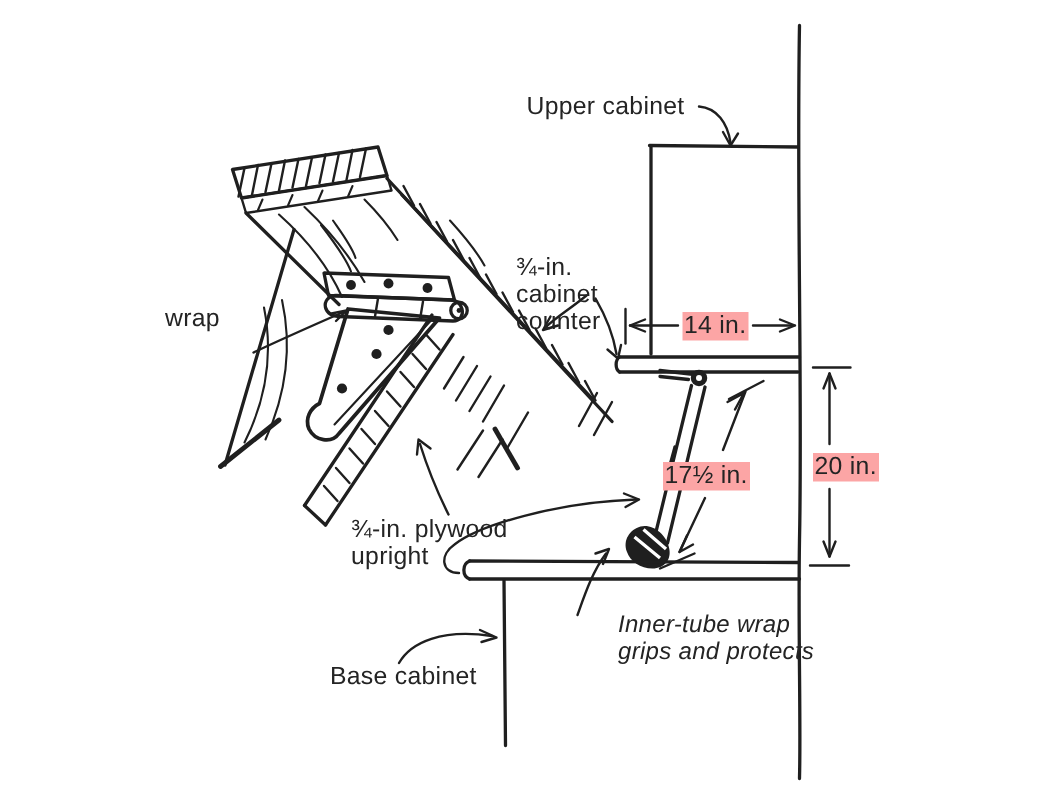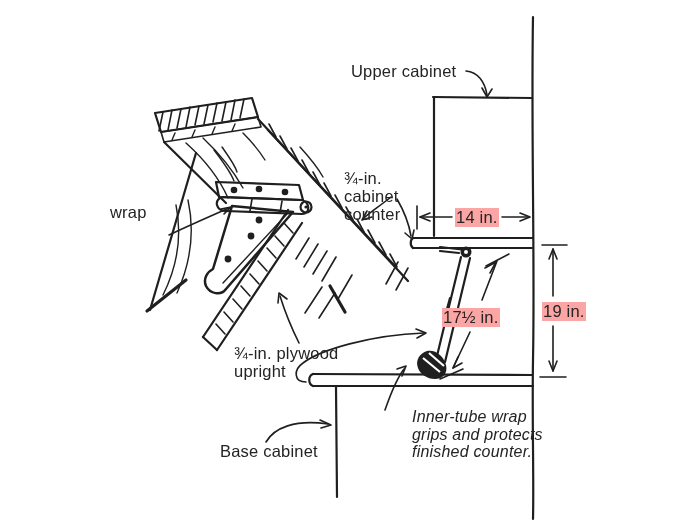--- a/index.html
+++ b/index.html
@@ -187,20 +187,19 @@
   <div class="lbl" style="left:234px;top:344px;">
     <div>¾-in. plywood</div>
     <div>upright</div>
   </div>
 
   <div class="lbl" style="left:220px;top:442px;">Base cabinet</div>
 
   <div class="lbl italic" style="left:372px;top:408px;margin-left:40px;">
     <div>Inner-tube wrap</div>
     <div>grips and protects</div>
-    <div>finished counter.</div>
   </div>
 
   <div class="dim" style="left:455px;top:208px;">14 in.</div>
-  <div class="dim" style="left:542px;top:302px;">19 in.</div>
+  <div class="dim" style="left:542px;top:302px;">20 in.</div>
   <div class="dim" style="left:442px;top:308px;">17½ in.</div>
 
 </div>
 
 </body></html>

